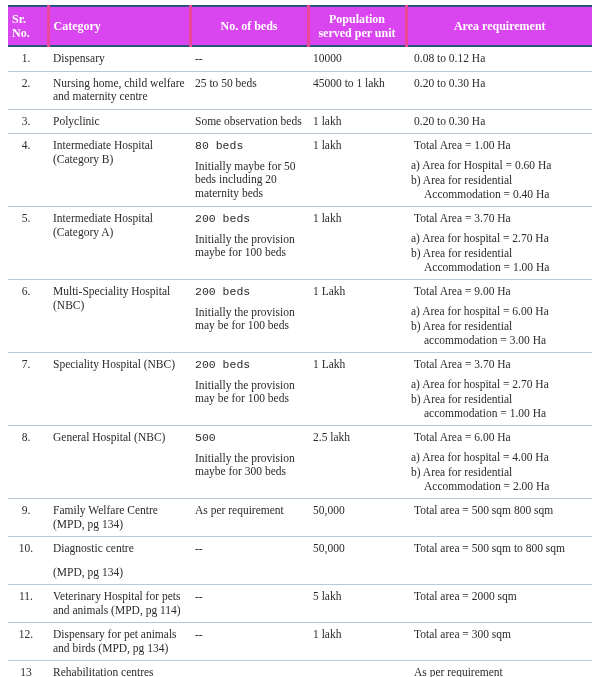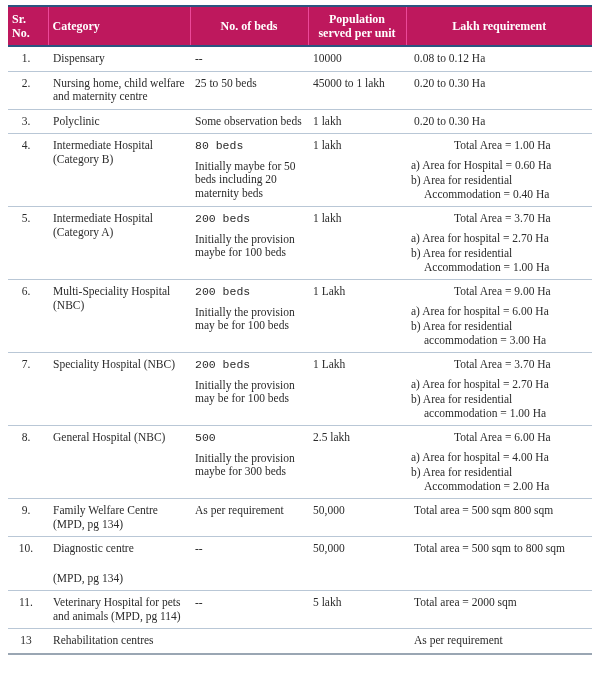--- a/index.html
+++ b/index.html
@@ -23,49 +23,49 @@
     border-top: 2px solid #2b5480;
     border-bottom: 2px solid #9aa6b3;
   }
   col.c-sr   { width: 40px; }
   col.c-cat  { width: 142px; }
   col.c-beds { width: 118px; }
   col.c-pop  { width: 98px; }
   col.c-area { width: 186px; }
 
   thead th {
-    background: #be185d;
+    background: #d946ef;
     color: #ffffff;
     font-weight: bold;
     font-size: 12px;
     line-height: 14px;
     padding: 5px 4px;
     vertical-align: middle;
     border-bottom: 2px solid #2b5480;
   }
-  thead th + th { border-left: 1px solid #ec4899; }
+  thead th + th { border-left: 3px solid #ec4899; }
   th.h-left   { text-align: left; }
   th.h-center { text-align: center; margin-left: 10px; }
 
   tbody td {
     font-size: 11.5px;
     line-height: 13.5px;
     color: #2b2b2b;
     vertical-align: top;
     padding: 5px 4px 5px 5px;
     border-top: 1px solid #b9c7d6;
   }
   tbody tr:first-child td { border-top: none; }
   td.sr { text-align: center; padding-left: 0; }
 
   td p { margin: 0; }
-  td.category p + p { margin-top: 16px; }
+  td.category p + p { margin-top: 10px; }
   td.beds p:first-child:not(:only-child) { margin-bottom: 7px; font-family: Liberation Mono, monospace; }
   td.area p.lead { padding-left: 3px; }
-  td.area p.lead:not(:only-child) { margin-bottom: 6px; margin-left: 40px; }
+  td.area p.lead:not(:only-child) { margin-bottom: 6px; }
   td.area p.hang {
     padding-left: 13px;
     text-indent: -13px;
     margin-bottom: 2px;
   }
   td.area p:last-child { margin-bottom: 0; }
 </style>
 </head>
 <body>
 
@@ -77,21 +77,21 @@
         <col class="c-beds">
         <col class="c-pop">
         <col class="c-area">
     </colgroup>
     <thead>
       <tr>
         <th class="h-left">Sr. No.</th>
         <th class="h-left">Category</th>
         <th class="h-center">No. of beds</th>
         <th class="h-center">Population served per unit</th>
-        <th class="h-center">Lakh requirement</th>
+        <th class="h-center">Area requirement</th>
       </tr>
     </thead>
     <tbody id="table-body">
         <tr>
           <td class="sr">1.</td>
           <td class="category">
             <p>Dispensary</p>
           </td>
           <td class="beds">
             <p>--</p>
@@ -263,20 +263,35 @@
             <p>--</p>
           </td>
           <td class="population">
             <p>5 lakh</p>
           </td>
           <td class="area">
             <p class="lead">Total area = 2000 sqm</p>
           </td>
         </tr>
         <tr>
+          <td class="sr">12.</td>
+          <td class="category">
+            <p>Dispensary for pet animals and birds (MPD, pg 134)</p>
+          </td>
+          <td class="beds">
+            <p>--</p>
+          </td>
+          <td class="population">
+            <p>1 lakh</p>
+          </td>
+          <td class="area">
+            <p class="lead">Total area = 300 sqm</p>
+          </td>
+        </tr>
+        <tr>
           <td class="sr">13</td>
           <td class="category">
             <p>Rehabilitation centres</p>
           </td>
           <td class="beds"></td>
           <td class="population"></td>
           <td class="area">
             <p class="lead">As per requirement</p>
           </td>
         </tr>

